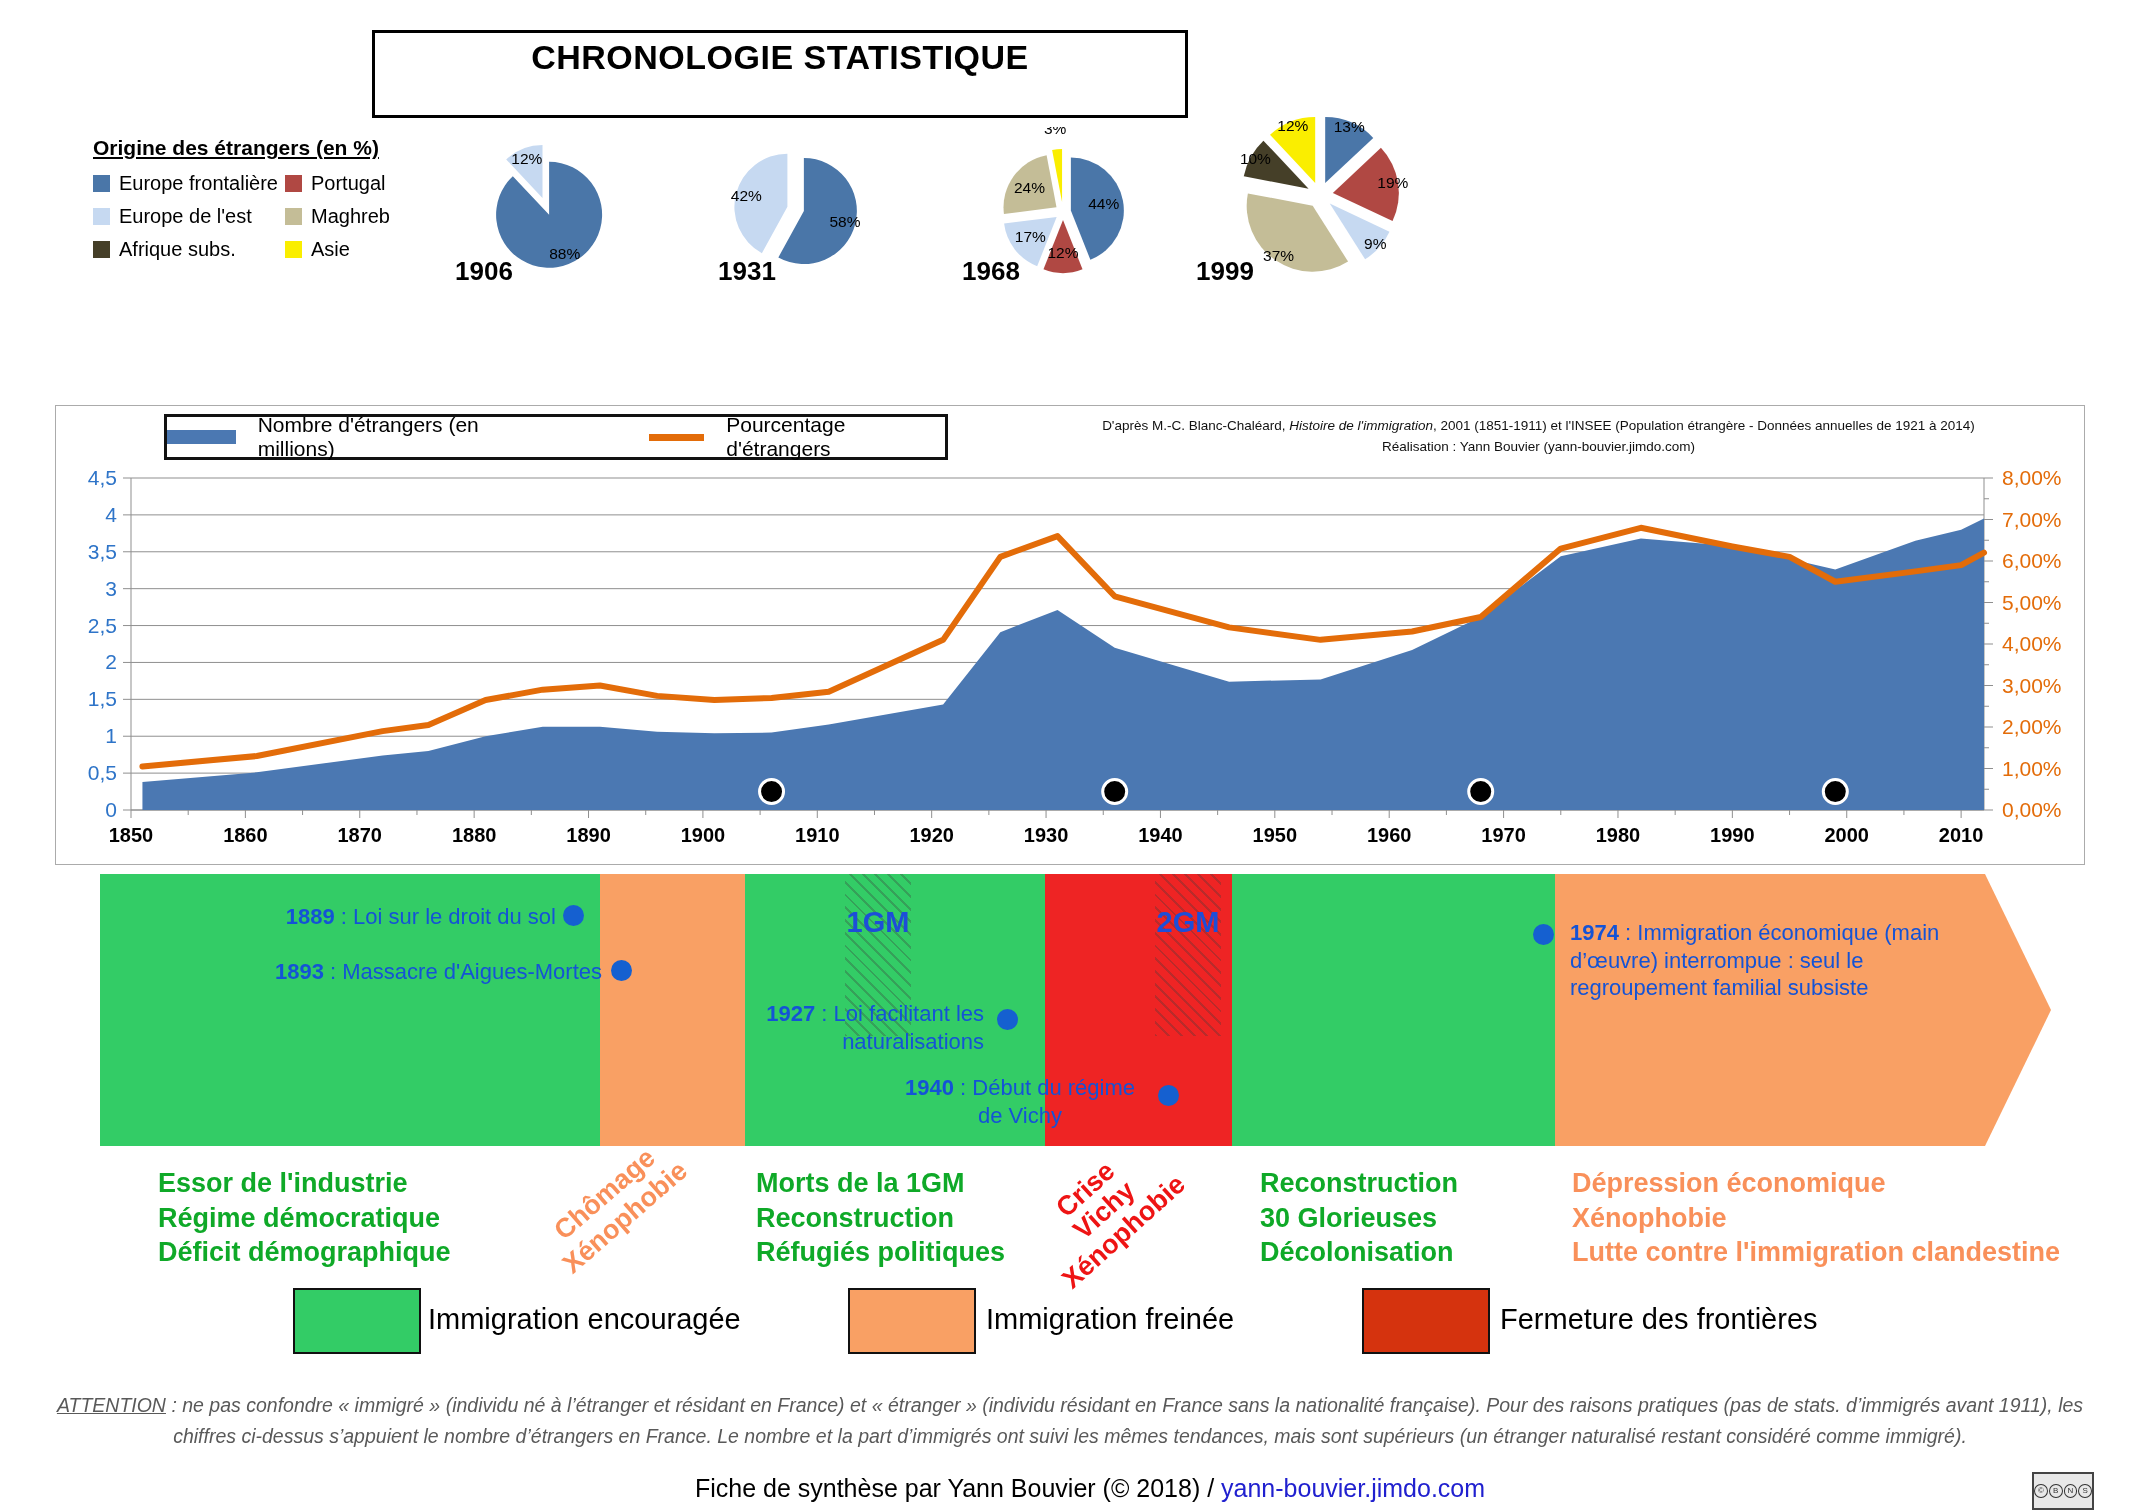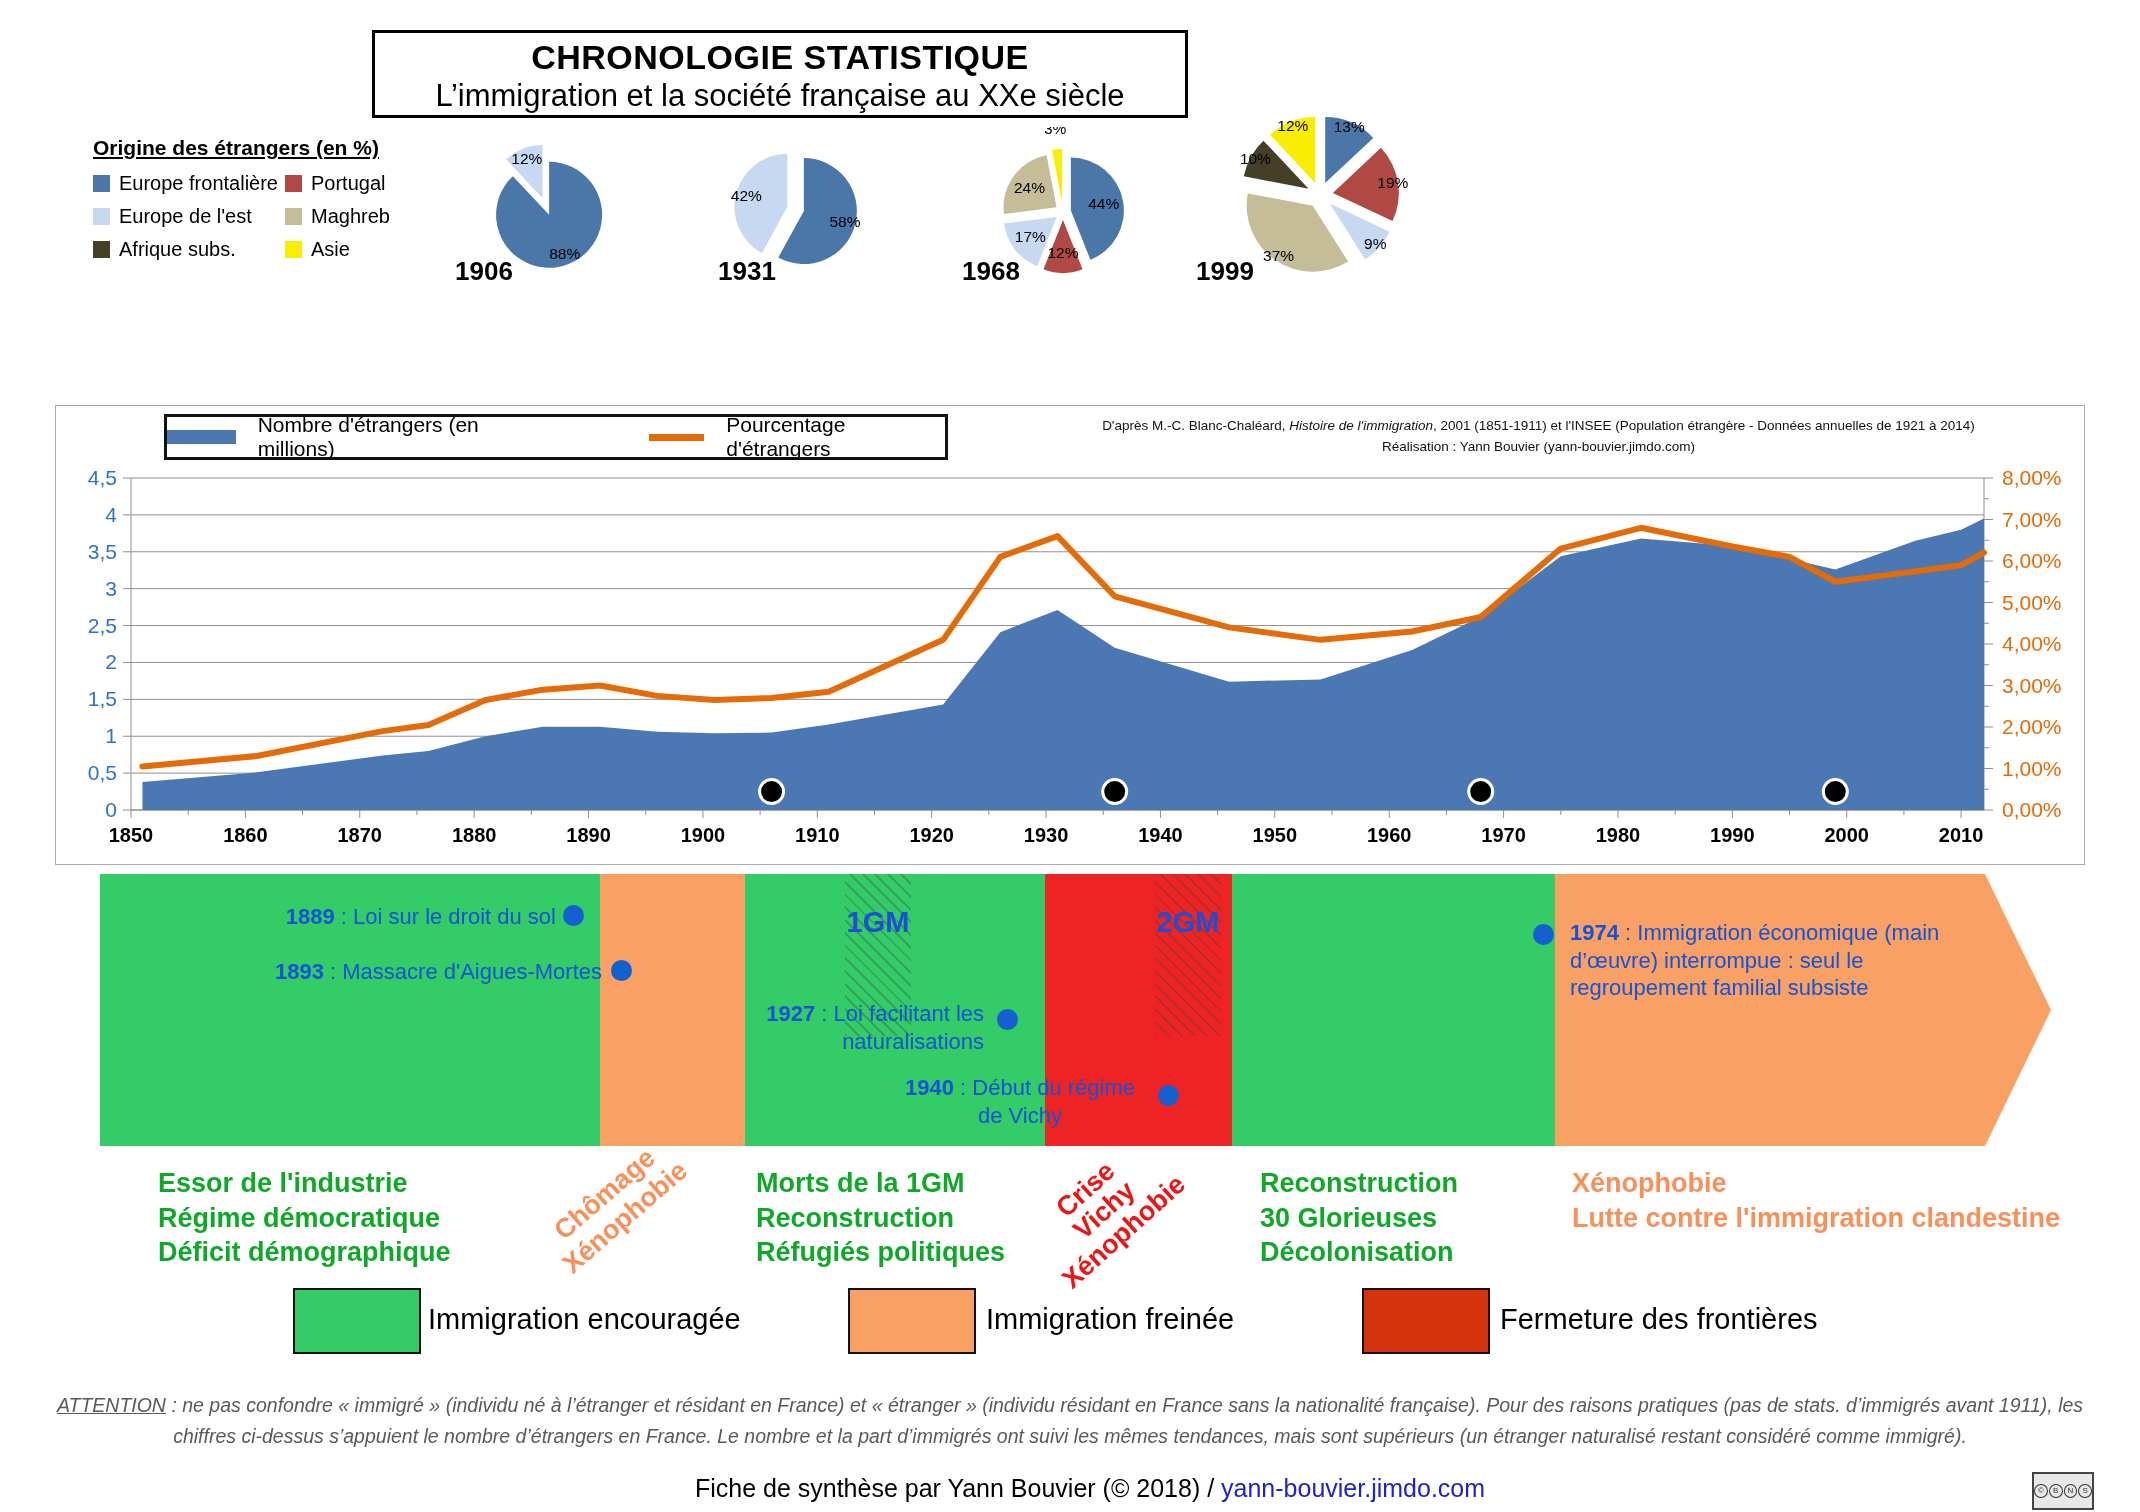--- a/index.html
+++ b/index.html
@@ -54,21 +54,20 @@
   .ccc{display:inline-block;width:12px;height:12px;border:1.4px solid #333;border-radius:50%;
        font-size:8px;line-height:12px;text-align:center;color:#333;overflow:hidden;}
 </style>
 </head>
 <body>
 
 <div class="stage">
 
   <div class="abs title-box">
     <div class="title">CHRONOLOGIE STATISTIQUE</div>
-    <div class="subtitle">L’immigration et la société française au XXe siècle</div>
   </div>
 
   <div class="abs origin-head">Origine des étrangers (en %)</div>
   <div class="abs origin-grid">
     <div class="oitem">
       <span class="sw" style="background: rgb(74, 118, 168);"></span>
       <span>Europe frontalière</span>
       </div>
     <div class="oitem">
       <span class="sw" style="background: rgb(176, 72, 67);"></span>
@@ -316,20 +315,21 @@
       <div>Crise</div>
       <div>Vichy</div>
       <div>Xénophobie</div>
     </div>
   <div class="abs cause" style="left: 1260px; top: 1166px; color: rgb(15, 169, 40);">
       <div>Reconstruction</div>
       <div>30 Glorieuses</div>
       <div>Décolonisation</div>
     </div>
   <div class="abs cause" style="left: 1572px; top: 1166px; color: rgb(249, 144, 90);">
+      <div>Dépression économique</div>
       <div>Xénophobie</div>
       <div>Lutte contre l'immigration clandestine</div>
     </div>
 
   <div class="abs lb-swatch" style="left: 293px; top: 1288px; background: rgb(51, 204, 102);"></div>
   <div class="abs lb-label" style="left:428px;top:1303px;">Immigration encouragée</div>
   <div class="abs lb-swatch" style="left: 848px; top: 1288px; background: rgb(249, 160, 100);"></div>
   <div class="abs lb-label" style="left:986px;top:1303px;">Immigration freinée</div>
   <div class="abs lb-swatch" style="left: 1362px; top: 1288px; background: rgb(213, 51, 14);"></div>
   <div class="abs lb-label" style="left:1500px;top:1303px;">Fermeture des frontières</div>

